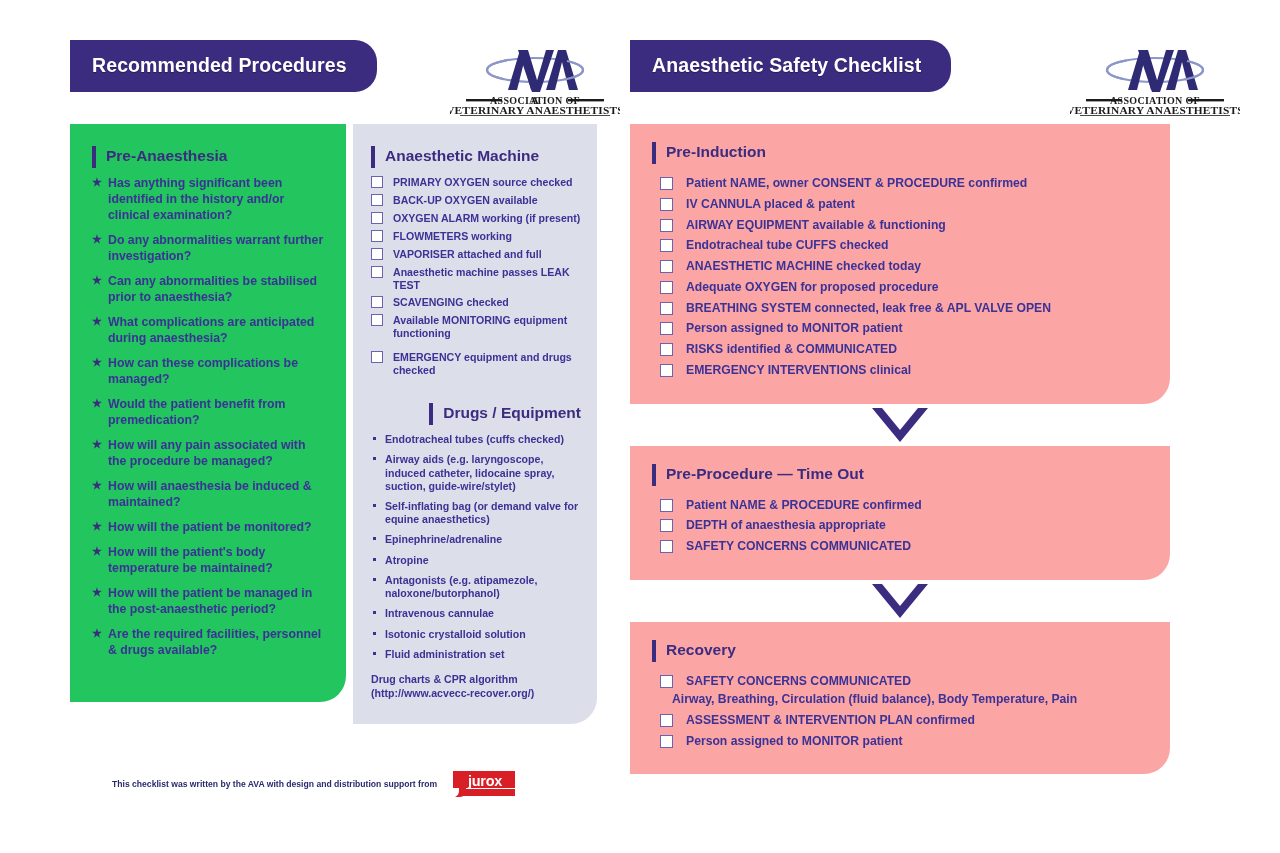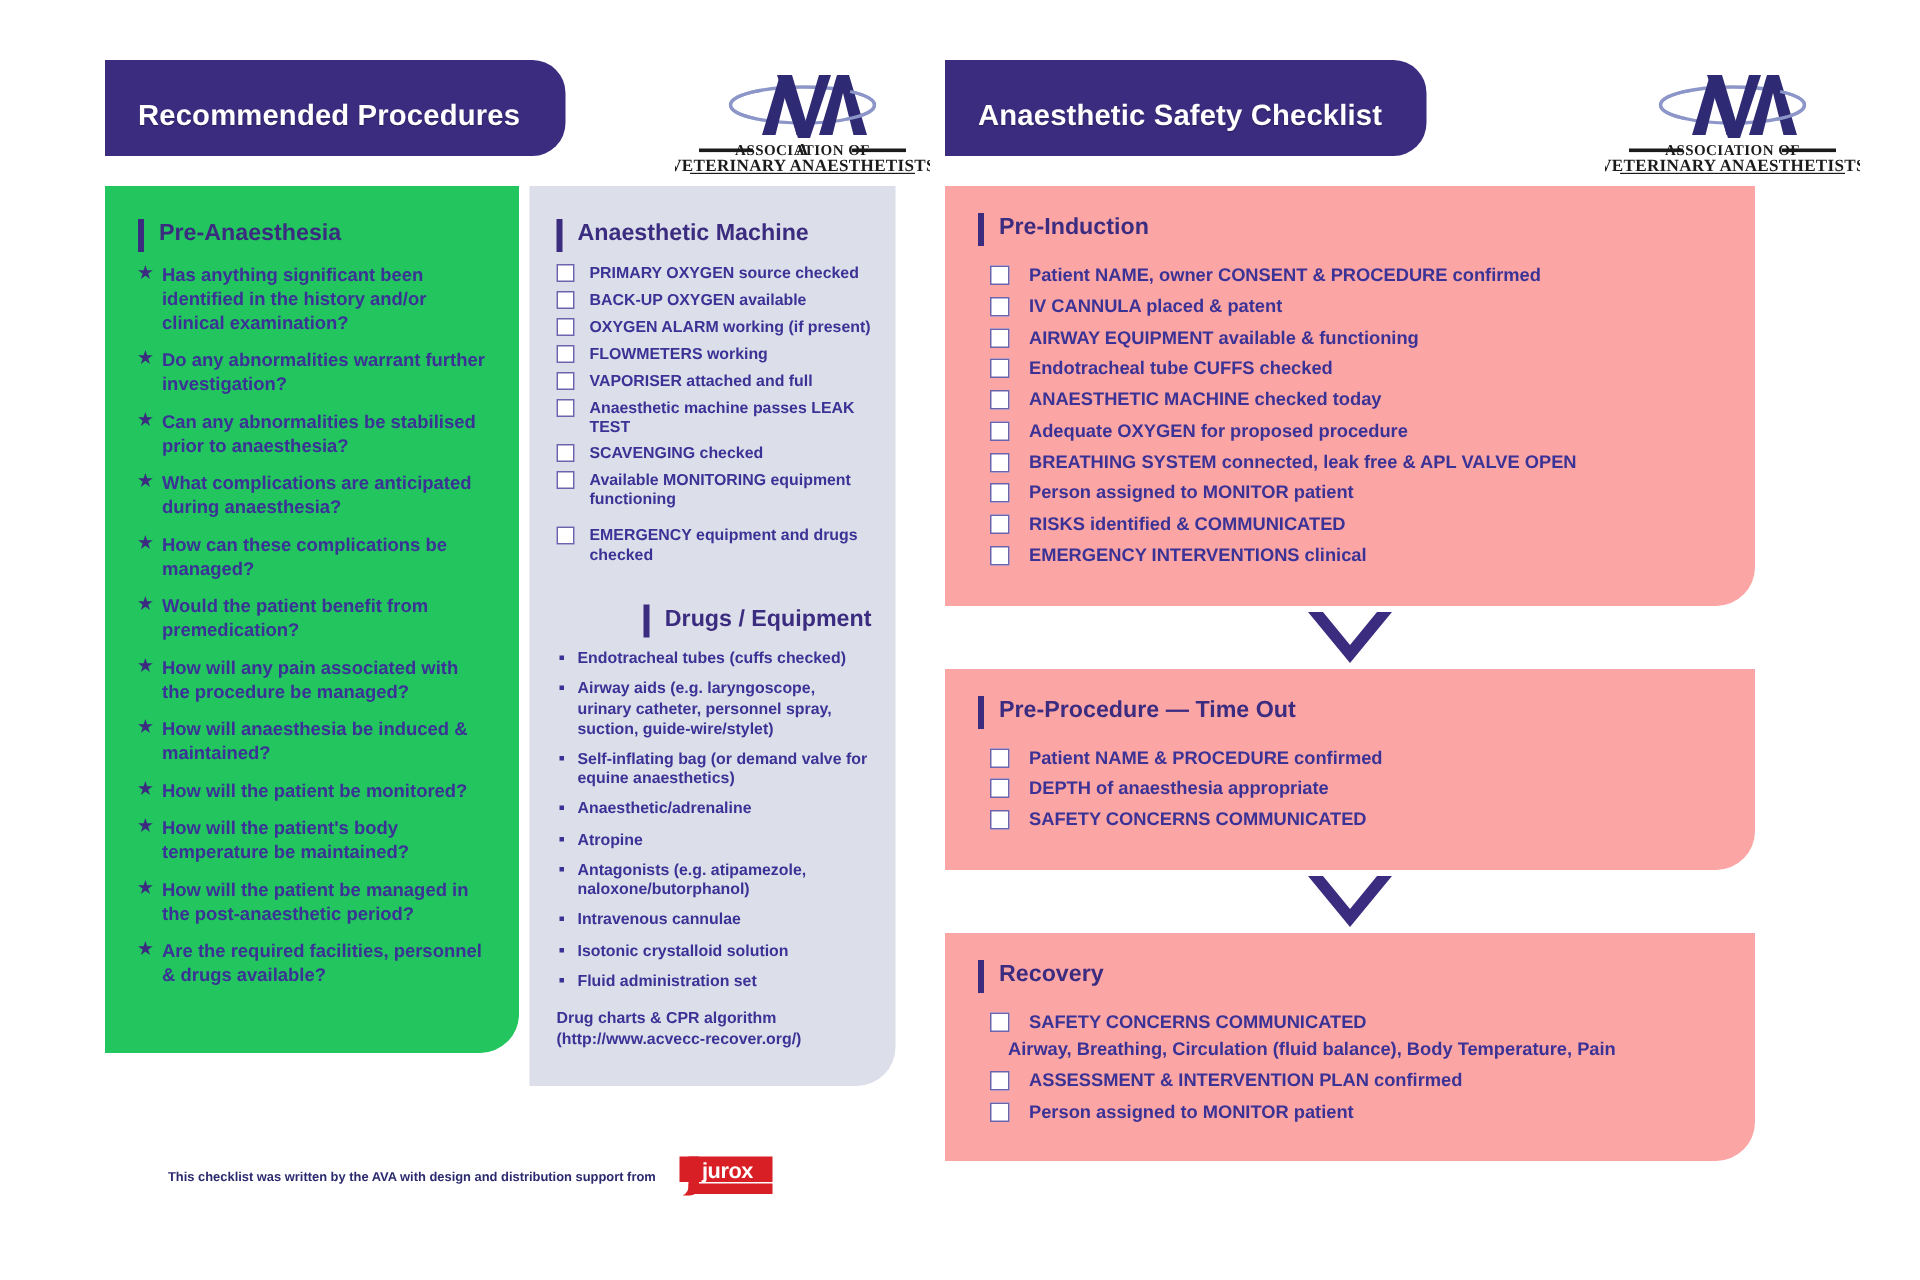--- a/index.html
+++ b/index.html
@@ -35,21 +35,21 @@
     justify-content: space-between;
     height: 66px;
   }
   .title-bar {
     background: #3b2c80;
     color: #ffffff;
     font-size: 19.5px;
     font-weight: bold;
     letter-spacing: .1px;
     border-radius: 0 22px 22px 0;
-    padding: 26px 30px 15px 22px;
+    padding: 14px 30px 15px 22px;
     display: inline-block;
     white-space: nowrap;
     text-shadow: 0 1px 1px rgba(0,0,0,.35);
   }
 
   
   .ava-logo {
     width: 170px;
     margin-top: 4px;
     flex: 0 0 auto;
@@ -295,23 +295,23 @@
           <li><span class="cb"></span><span>Available MONITORING equipment functioning</span></li>
           <li class="gap"><span class="cb"></span><span>EMERGENCY equipment and drugs checked</span></li>
         </ul>
 
         <div class="accent-head drugs-head">
           <div class="accent-bar"></div>
           <div class="sec-title">Drugs / Equipment</div>
         </div>
         <ul class="dots">
           <li><span class="dot"></span><span>Endotracheal tubes (cuffs checked)</span></li>
-          <li><span class="dot"></span><span>Airway aids (e.g. laryngoscope, urinary catheter, personnel spray, suction, guide-wire/stylet)</span></li>
+          <li><span class="dot"></span><span>Airway aids (e.g. laryngoscope, induced catheter, lidocaine spray, suction, guide-wire/stylet)</span></li>
           <li><span class="dot"></span><span>Self-inflating bag (or demand valve for equine anaesthetics)</span></li>
-          <li><span class="dot"></span><span>Anaesthetic/adrenaline</span></li>
+          <li><span class="dot"></span><span>Epinephrine/adrenaline</span></li>
           <li><span class="dot"></span><span>Atropine</span></li>
           <li><span class="dot"></span><span>Antagonists (e.g. atipamezole, naloxone/butorphanol)</span></li>
           <li><span class="dot"></span><span>Intravenous cannulae</span></li>
           <li><span class="dot"></span><span>Isotonic crystalloid solution</span></li>
           <li><span class="dot"></span><span>Fluid administration set</span></li>
         </ul>
         <div class="note">
           <div>Drug charts &amp; CPR algorithm</div>
           <div>(http://www.acvecc-recover.org/)</div>
         </div>

